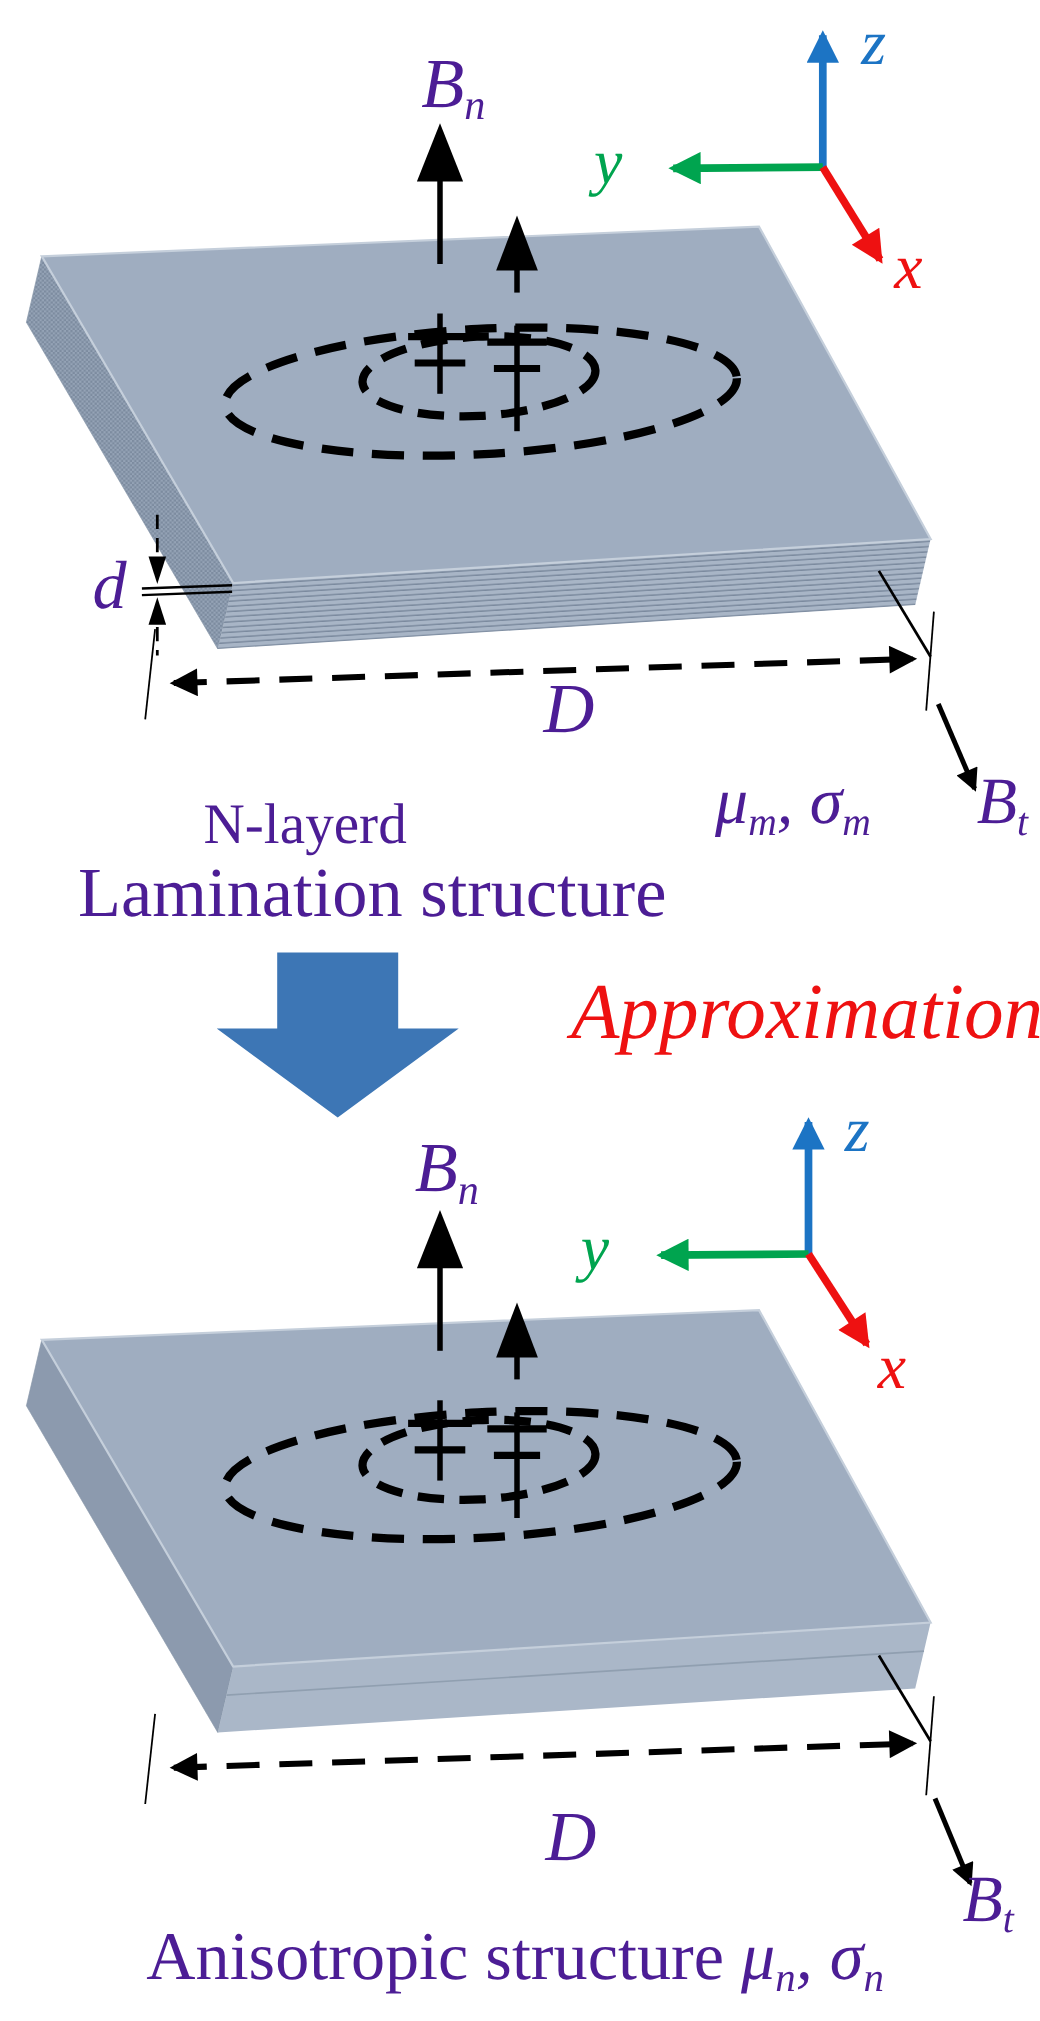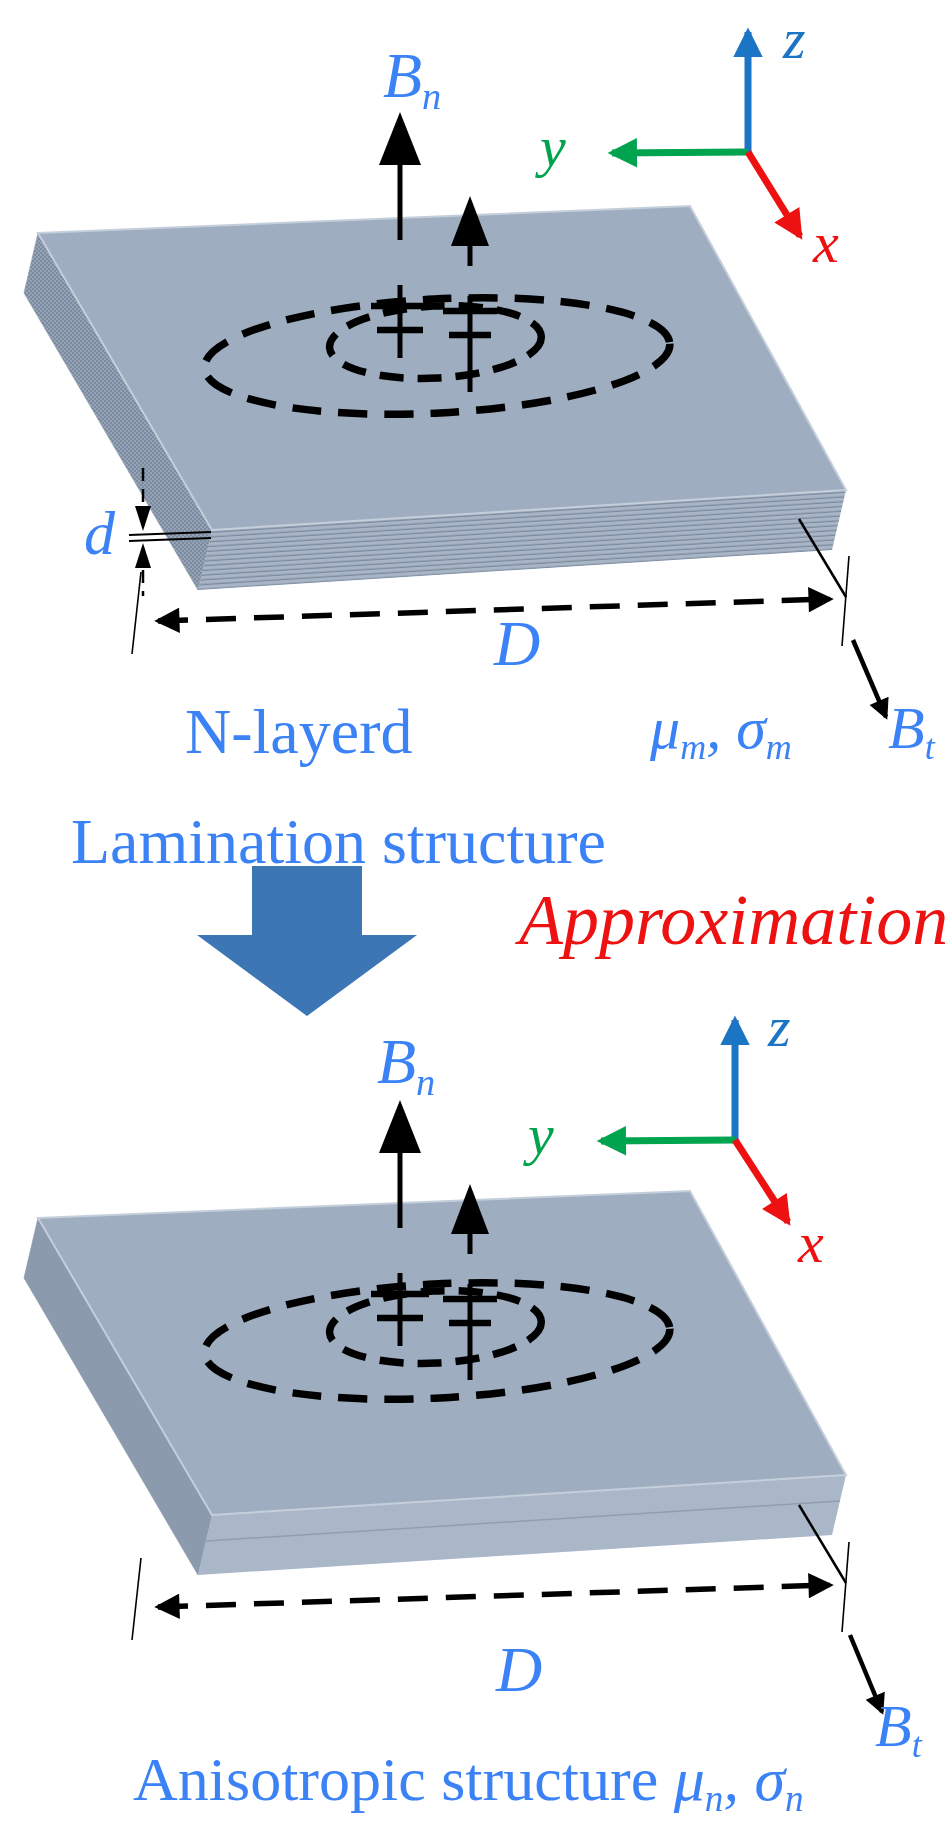--- a/index.html
+++ b/index.html
@@ -1,19 +1,19 @@
 <!DOCTYPE html>
 <html><head>
 <meta charset="utf-8">
 <style>
   html,body{margin:0;padding:0;background:#ffffff;}
   .stage{position:relative;width:945px;height:1837px;background:#ffffff;overflow:hidden;
          font-family:"Liberation Serif",serif;}
   .art{position:absolute;left:0;top:0;}
-  .lbl{position:absolute;line-height:1;white-space:nowrap;color:#3b82f6;
+  .lbl{position:absolute;line-height:1;white-space:nowrap;color:#4c1d95;
        font-family:"Liberation Serif",serif;}
   .it{font-style:italic;}
   .sb{font-size:0.60em;vertical-align:-0.30em;}
   .red{color:#ee1111;}
   .green{color:#00a44f;}
   .blue{color:#1c74c4;}
 </style>
 </head>
 <body>
 
@@ -142,22 +142,22 @@
 <div class="lbl it red" style="left:813px;top:214px;font-size:58px;"><span>x</span></div>
 
 <div class="lbl it" style="left:84px;top:502px;font-size:62px;"><span>d</span></div>
 
 <div class="lbl it" style="left:494px;top:612px;font-size:64px;"><span>D</span></div>
 
 <div class="lbl it" style="left:650px;top:698px;font-size:60px;"><span>μ</span><span class="sb">m</span><span>, </span><span>σ</span><span class="sb">m</span></div>
 
 <div class="lbl it" style="left:888px;top:698px;font-size:60px;"><span>B</span><span class="sb">t</span></div>
 
-<div class="lbl" style="left:185px;top:700px;font-size:64px;"><span>N-layerd</span></div>
-<div class="lbl" style="left:71px;top:780px;font-size:64px;margin-top:30px;"><span>Lamination structure</span></div>
+<div class="lbl" style="left:185px;top:724px;font-size:52px;"><span>N-layerd</span></div>
+<div class="lbl" style="left:71px;top:780px;font-size:64px;"><span>Lamination structure</span></div>
 
 <div class="lbl it red" style="left:519px;top:884px;font-size:72px;"><span>Approximation</span></div>
 
 <div class="lbl it" style="left:377px;top:1030px;font-size:64px;"><span>B</span><span class="sb">n</span></div>
 
 <div class="lbl it blue" style="left:768px;top:998px;font-size:58px;"><span>z</span></div>
 <div class="lbl it green" style="left:528px;top:1106px;font-size:58px;"><span>y</span></div>
 <div class="lbl it red" style="left:798px;top:1214px;font-size:58px;"><span>x</span></div>
 
 <div class="lbl it" style="left:496px;top:1638px;font-size:64px;"><span>D</span></div>

